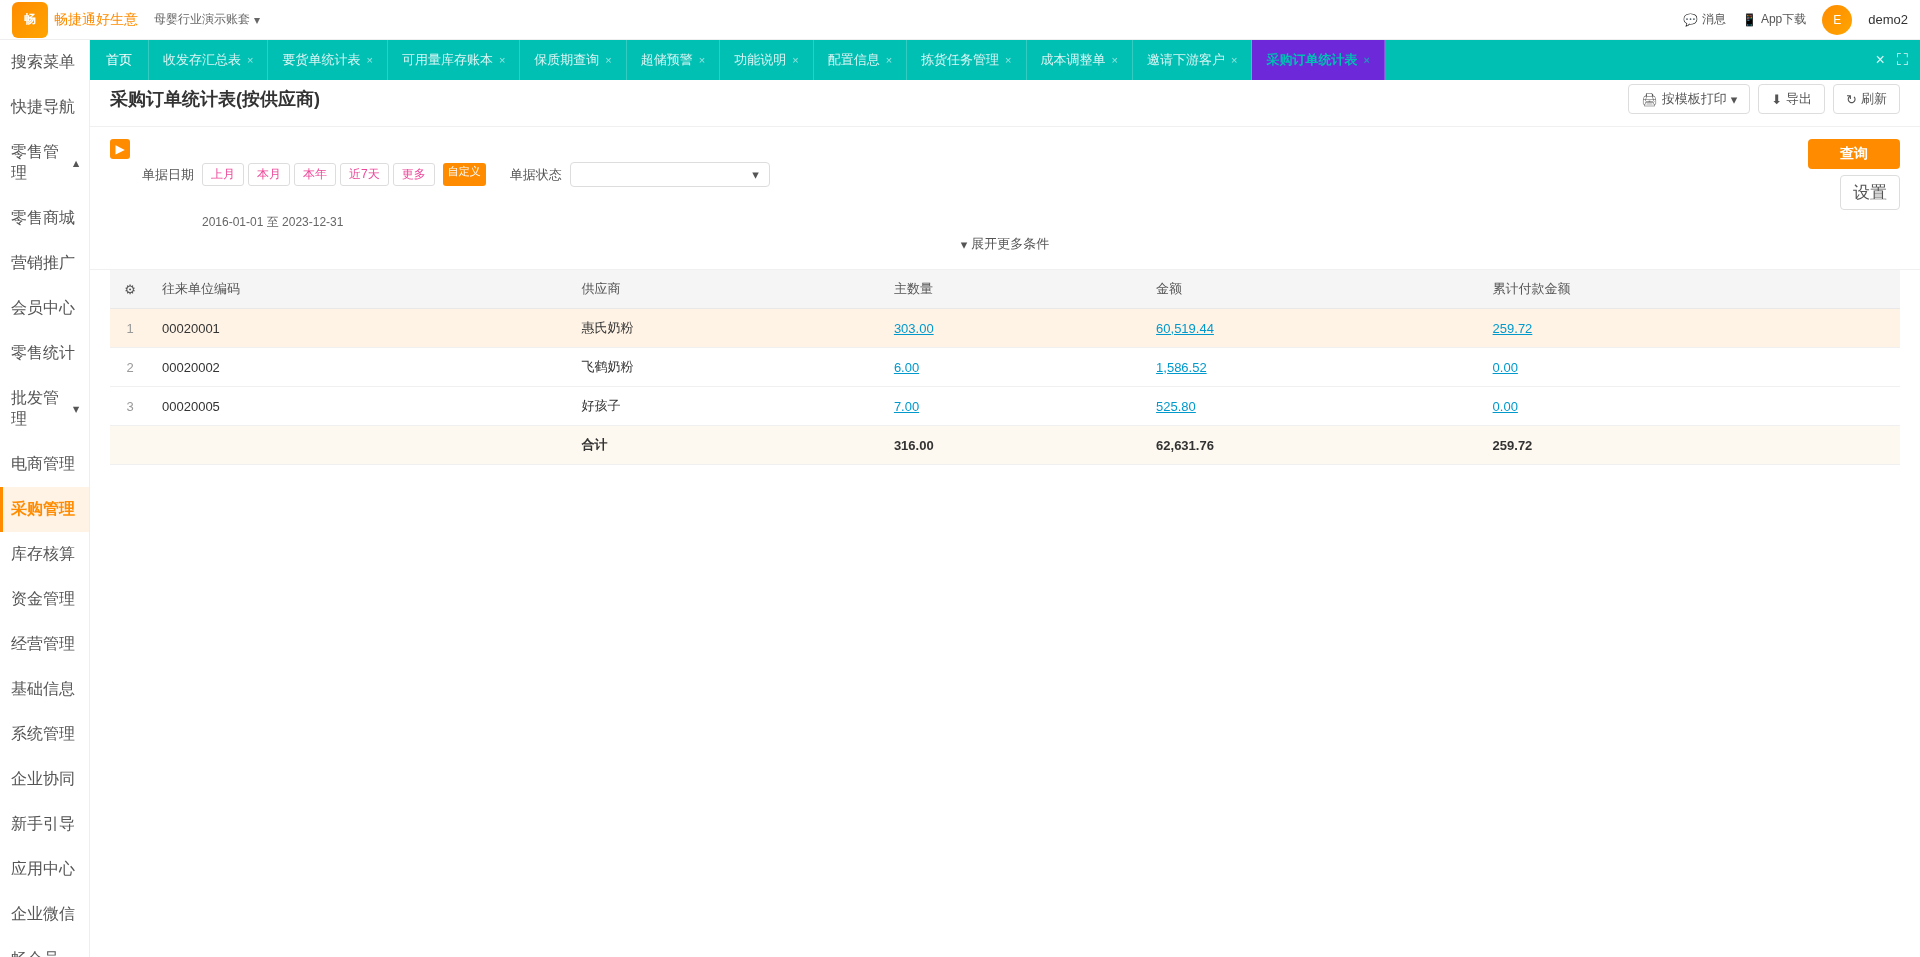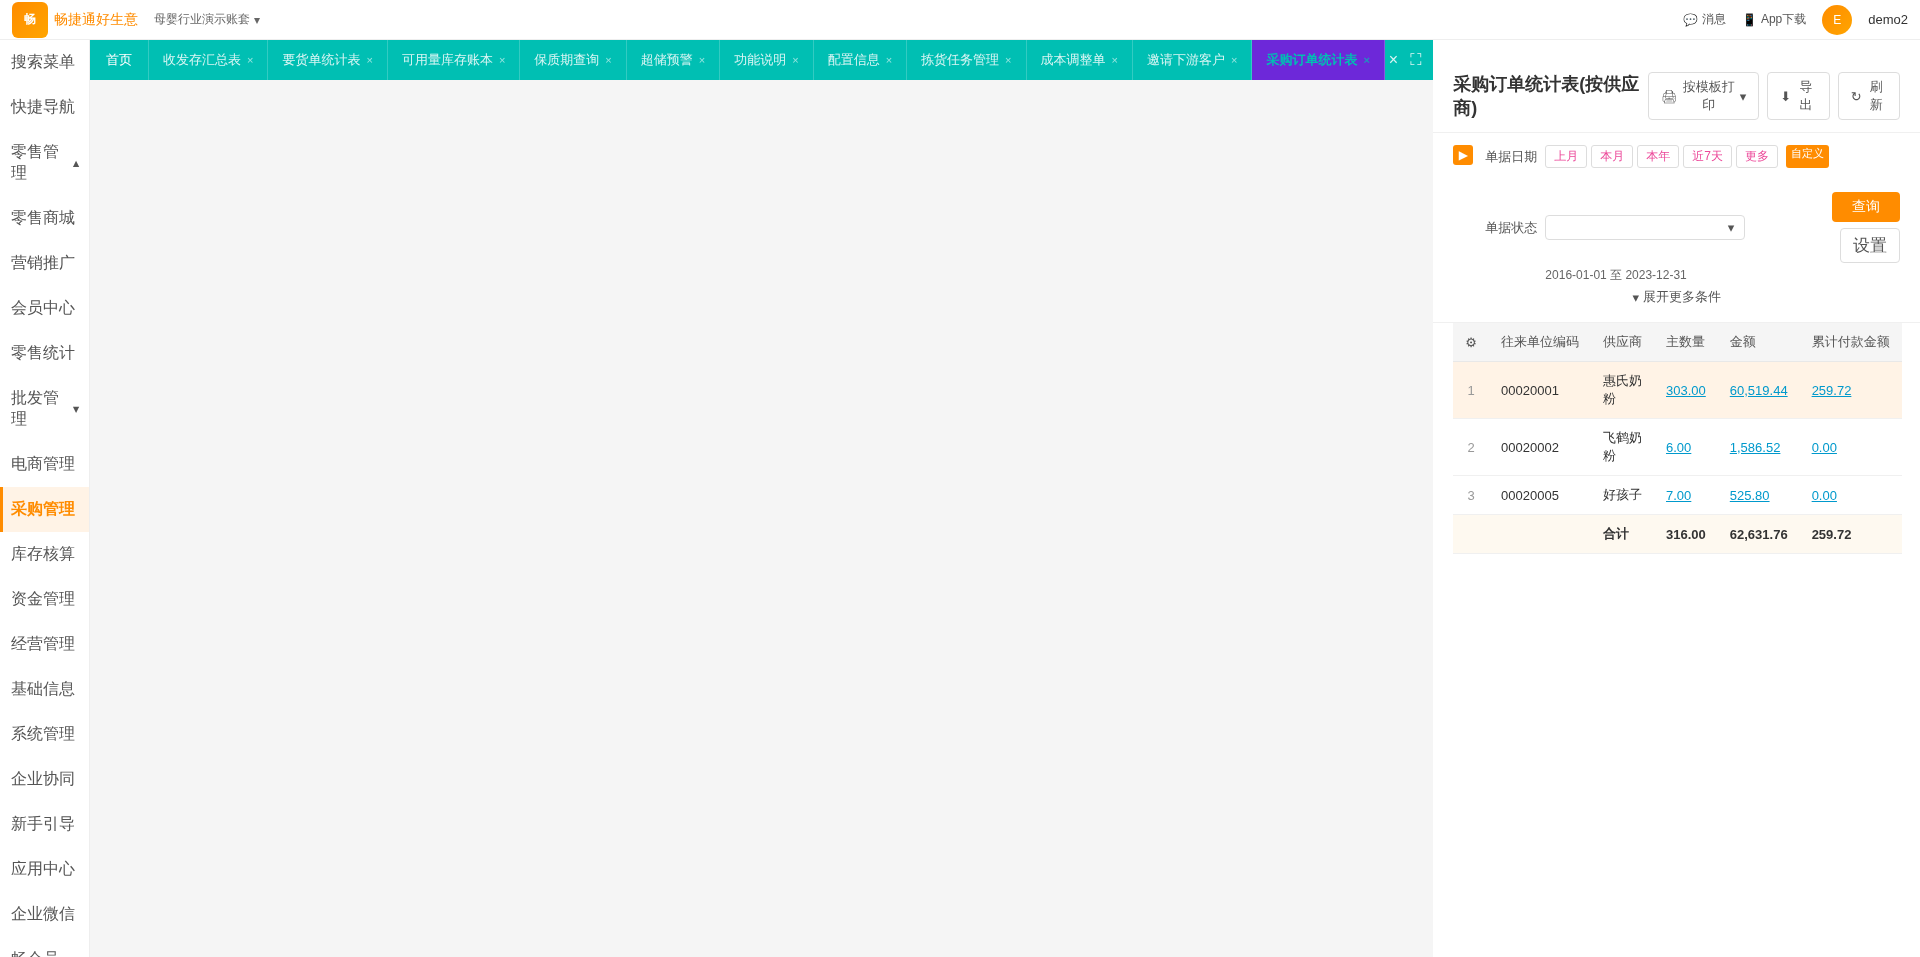--- a/index.html
+++ b/index.html
@@ -18,51 +18,51 @@
     .user-name { font-size: 13px; color: #333; cursor: pointer; }
 
     
     .main-layout { display: flex; flex: 1; overflow: hidden; }
     .sidebar { width: 90px; background: #fff; border-right: 1px solid #eee; display: flex; flex-direction: column; overflow-y: auto; }
     .sidebar-item { padding: 12px 8px; text-align: left; cursor: pointer; font-size: 16px; color: #555; border-left: 3px solid transparent; transition: all 0.2s; font-family: Liberation Mono, monospace; }
     .sidebar-item.active { background: #fff3e6; color: #ff8c00; border-left-color: #ff8c00; font-weight: bold; }
     .sidebar-item-with-arrow { display: flex; align-items: center; justify-content: center; gap: 2px; }
 
     
-    .content-area { flex: 1; display: flex; overflow: hidden; }
+    .content-area { flex: 1; display: flex; flex-direction: column; overflow: hidden; }
 
     
     .nav-tabs { background: #00bfb3; display: flex; align-items: center; height: 40px; overflow-x: auto; white-space: nowrap; }
     .nav-tab { display: inline-flex; align-items: center; gap: 6px; padding: 12px 14px; height: 40px; color: rgba(255,255,255,0.85); font-size: 13px; cursor: pointer; border-right: 1px solid rgba(255,255,255,0.2); white-space: nowrap; }
     .nav-tab.active { background: #6d28d9; color: #00bfb3; font-weight: bold; justify-content: flex-end; }
     .nav-tab .close-btn { font-size: 11px; color: inherit; opacity: 0.7; cursor: pointer; }
     .nav-tab-home { padding: 0 16px; color: #fff; }
     .nav-tabs-actions { margin-left: auto; display: flex; align-items: center; gap: 4px; padding-right: 8px; }
     .nav-action-btn { color: rgba(255,255,255,0.85); font-size: 16px; cursor: pointer; padding: 4px; }
 
     
     .page-content { flex: 1; overflow-y: auto; background: #fff; padding: 0; }
-    .page-header { padding: 32px 20px 12px; border-bottom: 1px solid #f0f0f0; display: flex; align-items: center; justify-content: space-between; }
+    .page-header { padding: 4px 20px 12px; border-bottom: 1px solid #f0f0f0; display: flex; align-items: center; justify-content: space-between; }
     .page-title { font-size: 18px; font-weight: bold; color: #333; }
     .page-actions { display: flex; align-items: center; gap: 8px; }
     .btn-print { display: flex; align-items: center; gap: 4px; border: 1px solid #ddd; padding: 5px 12px; border-radius: 4px; cursor: pointer; background: #fff; color: #555; font-size: 13px; }
     .btn-export { display: flex; align-items: center; gap: 4px; border: 1px solid #ddd; padding: 5px 12px; border-radius: 4px; cursor: pointer; background: #fff; color: #555; font-size: 13px; }
     .btn-refresh { display: flex; align-items: center; gap: 4px; border: 1px solid #ddd; padding: 5px 12px; border-radius: 4px; cursor: pointer; background: #fff; color: #555; font-size: 13px; }
 
     
     .filter-area { padding: 12px 20px; background: #fff; border-bottom: 1px solid #f0f0f0; }
     .filter-item { display: flex; align-items: center; gap: 8px; }
     .filter-label { font-size: 13px; color: #555; white-space: nowrap; }
     .date-quick-btns { display: flex; gap: 4px; }
     .date-quick-btn { padding: 2px 8px; border: 1px solid #ddd; border-radius: 3px; cursor: pointer; font-size: 12px; color: #ec4899; background: #fff; }
     .date-range-display { font-size: 12px; color: #666; }
     .custom-badge { background: #ff8c00; color: #fff; border-radius: 3px; padding: 1px 5px; font-size: 11px; margin-left: 4px; }
     .filter-select { display: flex; align-items: center; gap: 4px; border: 1px solid #ddd; border-radius: 4px; padding: 4px 10px; cursor: pointer; background: #fff; min-width: 200px; color: #555; font-size: 13px; }
     .filter-input { display: flex; align-items: center; gap: 4px; border: 1px solid #ddd; border-radius: 4px; padding: 4px 10px; background: #fff; min-width: 200px; color: #555; font-size: 13px; }
-    .btn-query { background: #ff8c00; color: #fff; border: none; padding: 6px 20px; border-radius: 4px; cursor: pointer; font-size: 14px; font-weight: normal; }
+    .btn-query { background: #ff8c00; color: #fff; border: none; padding: 6px 32px; border-radius: 4px; cursor: pointer; font-size: 14px; font-weight: bold; }
     .btn-settings { border: 1px solid #ddd; background: #fff; color: #555; padding: 5px 12px; border-radius: 4px; cursor: pointer; font-size: 17px; }
     .filter-collapse-btn { background: #ff8c00; color: #fff; width: 20px; height: 20px; border-radius: 3px; display: flex; align-items: center; justify-content: center; cursor: pointer; font-size: 12px; flex-shrink: 0; }
 
     
     .table-container { padding: 0 20px 20px; }
     .data-table { width: 100%; border-collapse: collapse; margin-top: 0; }
     .data-table th { background: #f5f5f5; padding: 10px 12px; text-align: left; font-size: 13px; color: #555; border-bottom: 1px solid #e8e8e8; font-weight: normal; white-space: nowrap; }
     .data-table th:first-child { width: 40px; text-align: center; }
     .data-table td { padding: 10px 12px; border-bottom: 1px solid #f0f0f0; font-size: 13px; color: #333; }
     .data-table .num-col { text-align: center; color: #999; }

